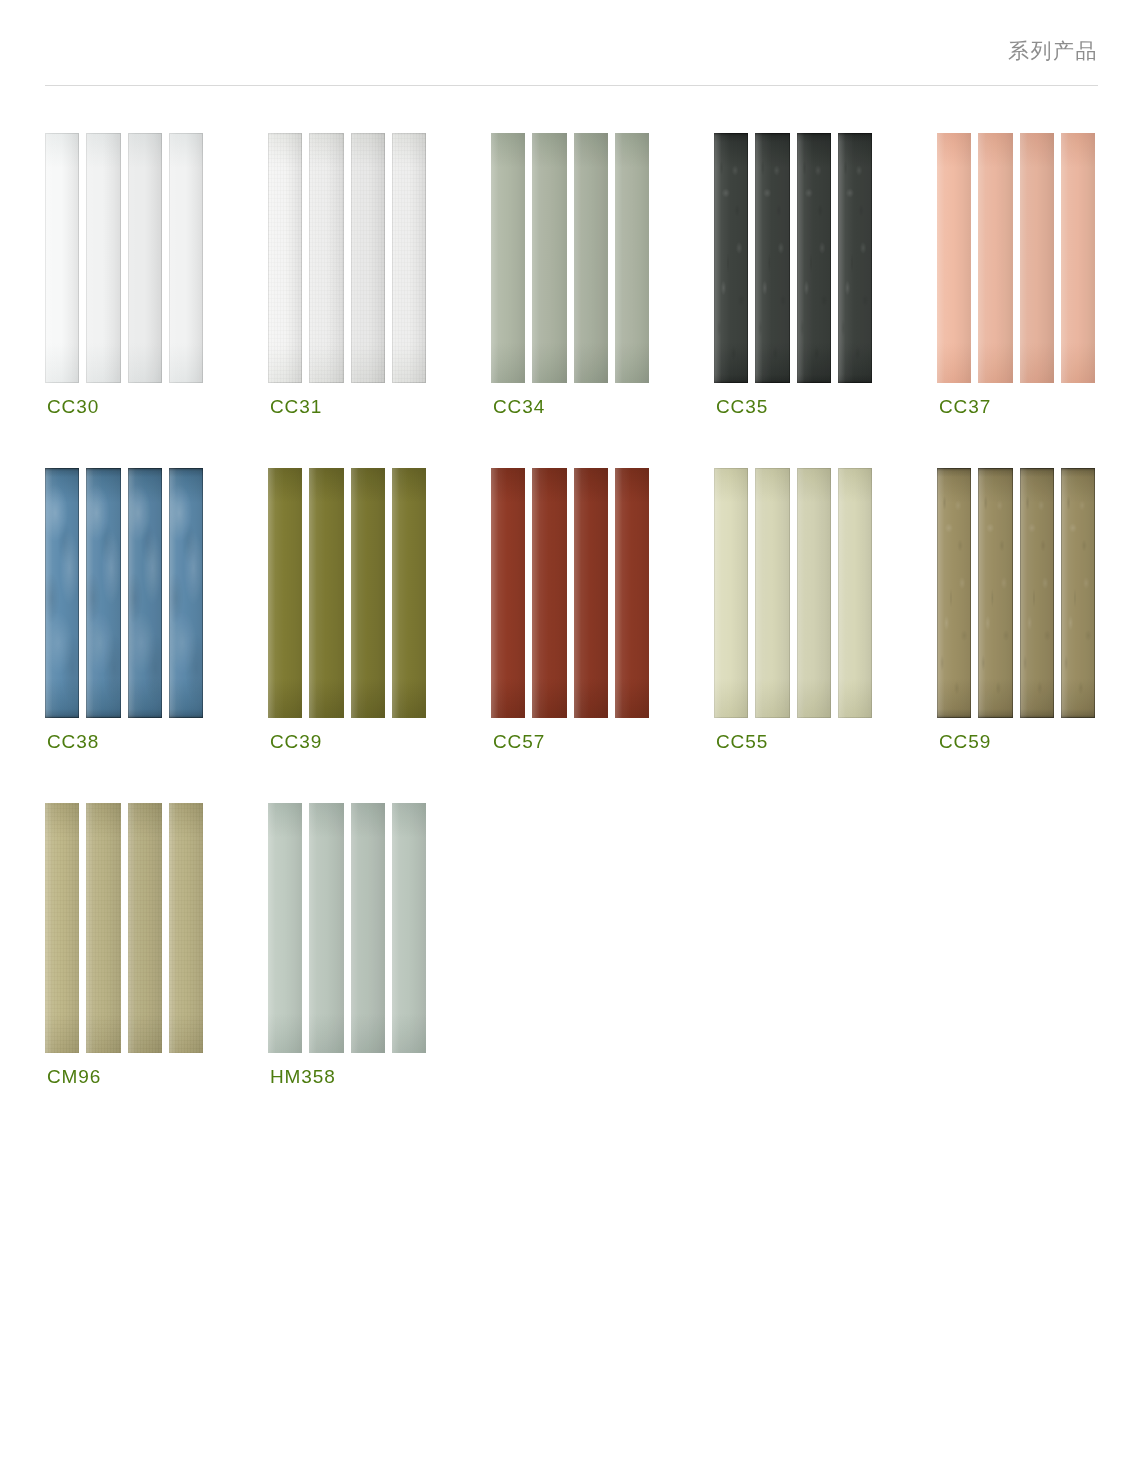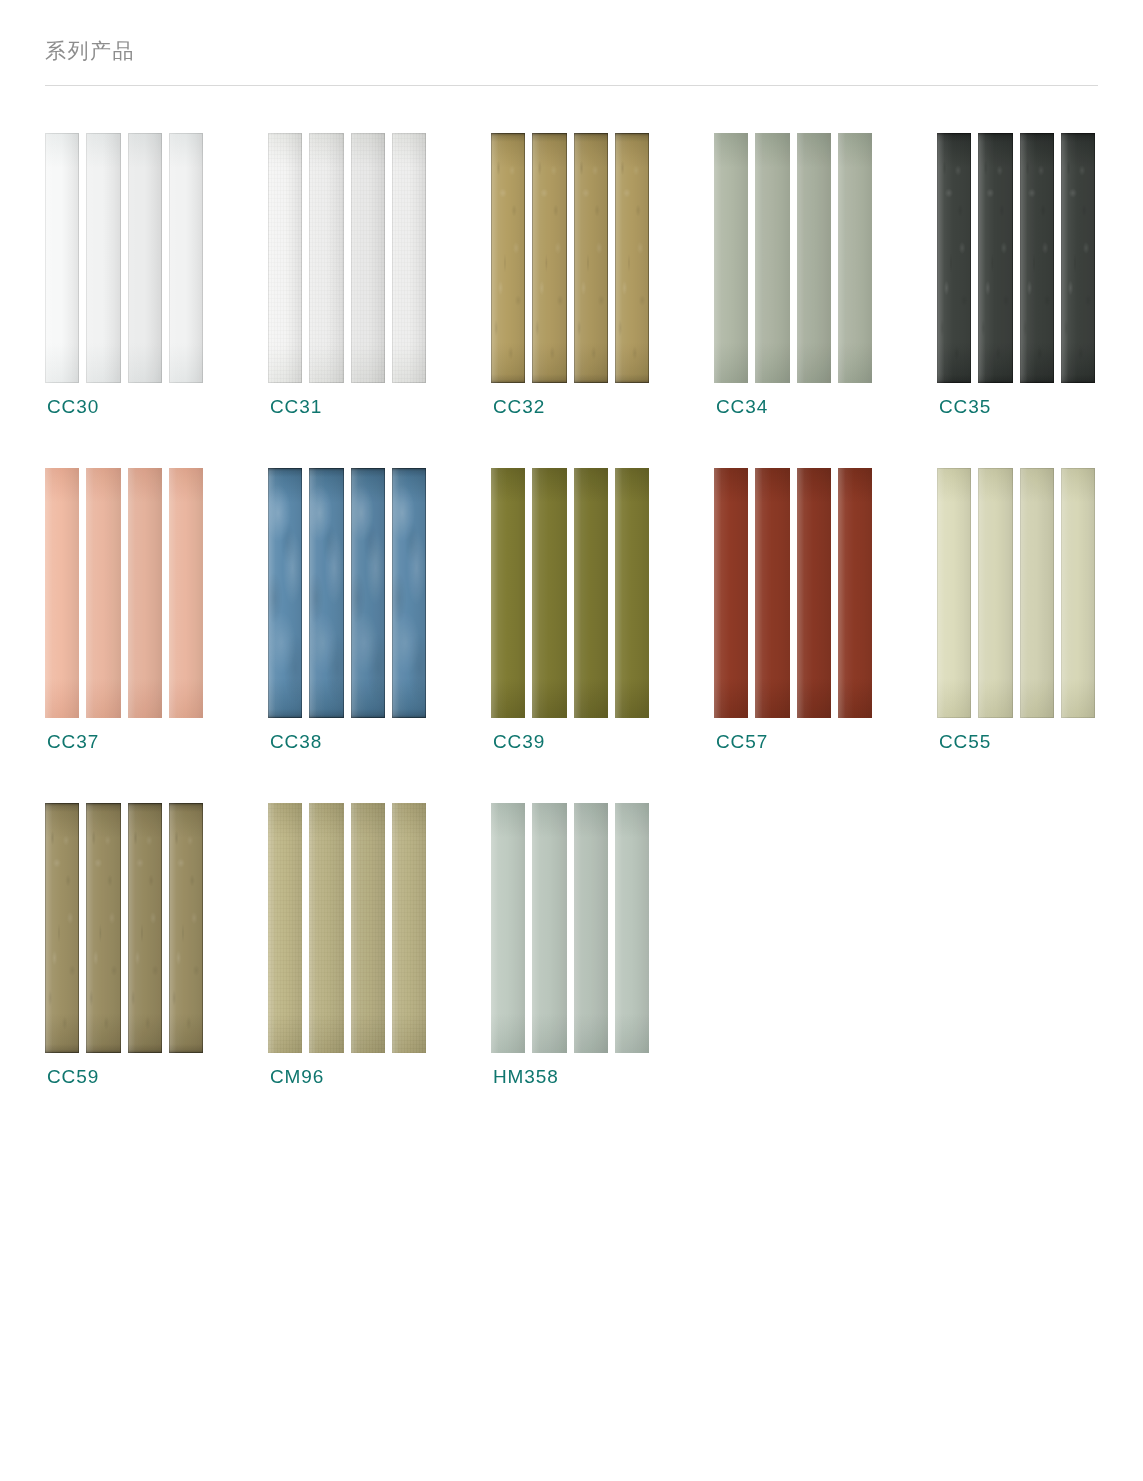--- a/index.html
+++ b/index.html
@@ -10,20 +10,21 @@
     background: #ffffff;
     font-family: "Liberation Sans", sans-serif;
     overflow: hidden;
   }
 
   .page {
     position: relative;
     width: 1142px;
     height: 1481px;
     background: #ffffff;
+    text-align: right;
   }
 
   
   .header {
     position: absolute;
     left: 45px;
     top: 36px;
     width: 1053px;
   }
 
@@ -166,21 +167,21 @@
       radial-gradient(ellipse 10px 30px at 58% 30%, rgba(0,0,0,0.10), transparent 72%);
     pointer-events: none;
     z-index: 1;
   }
 
   .swatch-label {
     position: absolute;
     left: 2px;
     top: 263px;
     font-size: 19px;
-    color: #0f766e;
+    color: #4d7c0f;
     letter-spacing: 0.9px;
     font-weight: 400;
     white-space: nowrap;
   }
 </style>
 </head>
 <body>
 
 <div class="page">
 
@@ -211,37 +212,20 @@
             <span class="grain"></span>
           </div>
           <div class="tile textured rimlight" style="background: linear-gradient(rgb(228, 229, 226) 0%, rgb(244, 244, 243) 14%, rgb(244, 244, 243) 84%, rgb(228, 229, 226) 100%); filter: brightness(0.975);">
             <span class="grain"></span>
           </div>
         </div>
         <div class="swatch-label">CC31</div>
       </div>
       <div class="swatch">
         <div class="tiles">
-          <div class="tile mottled edged rimmed" style="background: linear-gradient(rgb(157, 138, 82) 0%, rgb(180, 159, 99) 14%, rgb(180, 159, 99) 84%, rgb(157, 138, 82) 100%); filter: brightness(1);">
-            <span class="grain"></span>
-          </div>
-          <div class="tile mottled edged rimmed" style="background: linear-gradient(rgb(157, 138, 82) 0%, rgb(180, 159, 99) 14%, rgb(180, 159, 99) 84%, rgb(157, 138, 82) 100%); filter: brightness(0.975);">
-            <span class="grain"></span>
-          </div>
-          <div class="tile mottled edged rimmed" style="background: linear-gradient(rgb(157, 138, 82) 0%, rgb(180, 159, 99) 14%, rgb(180, 159, 99) 84%, rgb(157, 138, 82) 100%); filter: brightness(0.95);">
-            <span class="grain"></span>
-          </div>
-          <div class="tile mottled edged rimmed" style="background: linear-gradient(rgb(157, 138, 82) 0%, rgb(180, 159, 99) 14%, rgb(180, 159, 99) 84%, rgb(157, 138, 82) 100%); filter: brightness(0.975);">
-            <span class="grain"></span>
-          </div>
-        </div>
-        <div class="swatch-label">CC32</div>
-      </div>
-      <div class="swatch">
-        <div class="tiles">
           <div class="tile" style="background: linear-gradient(rgb(155, 165, 147) 0%, rgb(176, 184, 166) 14%, rgb(176, 184, 166) 84%, rgb(155, 165, 147) 100%); filter: brightness(1);"><span class="grain"></span></div>
           <div class="tile" style="background: linear-gradient(rgb(155, 165, 147) 0%, rgb(176, 184, 166) 14%, rgb(176, 184, 166) 84%, rgb(155, 165, 147) 100%); filter: brightness(0.975);"><span class="grain"></span></div>
           <div class="tile" style="background: linear-gradient(rgb(155, 165, 147) 0%, rgb(176, 184, 166) 14%, rgb(176, 184, 166) 84%, rgb(155, 165, 147) 100%); filter: brightness(0.95);"><span class="grain"></span></div>
           <div class="tile" style="background: linear-gradient(rgb(155, 165, 147) 0%, rgb(176, 184, 166) 14%, rgb(176, 184, 166) 84%, rgb(155, 165, 147) 100%); filter: brightness(0.975);"><span class="grain"></span></div>
         </div>
         <div class="swatch-label">CC34</div>
       </div>
       <div class="swatch">
         <div class="tiles">
           <div class="tile mottled edged rimmed" style="background: linear-gradient(rgb(45, 50, 47) 0%, rgb(62, 67, 63) 14%, rgb(62, 67, 63) 84%, rgb(45, 50, 47) 100%); filter: brightness(1);">

